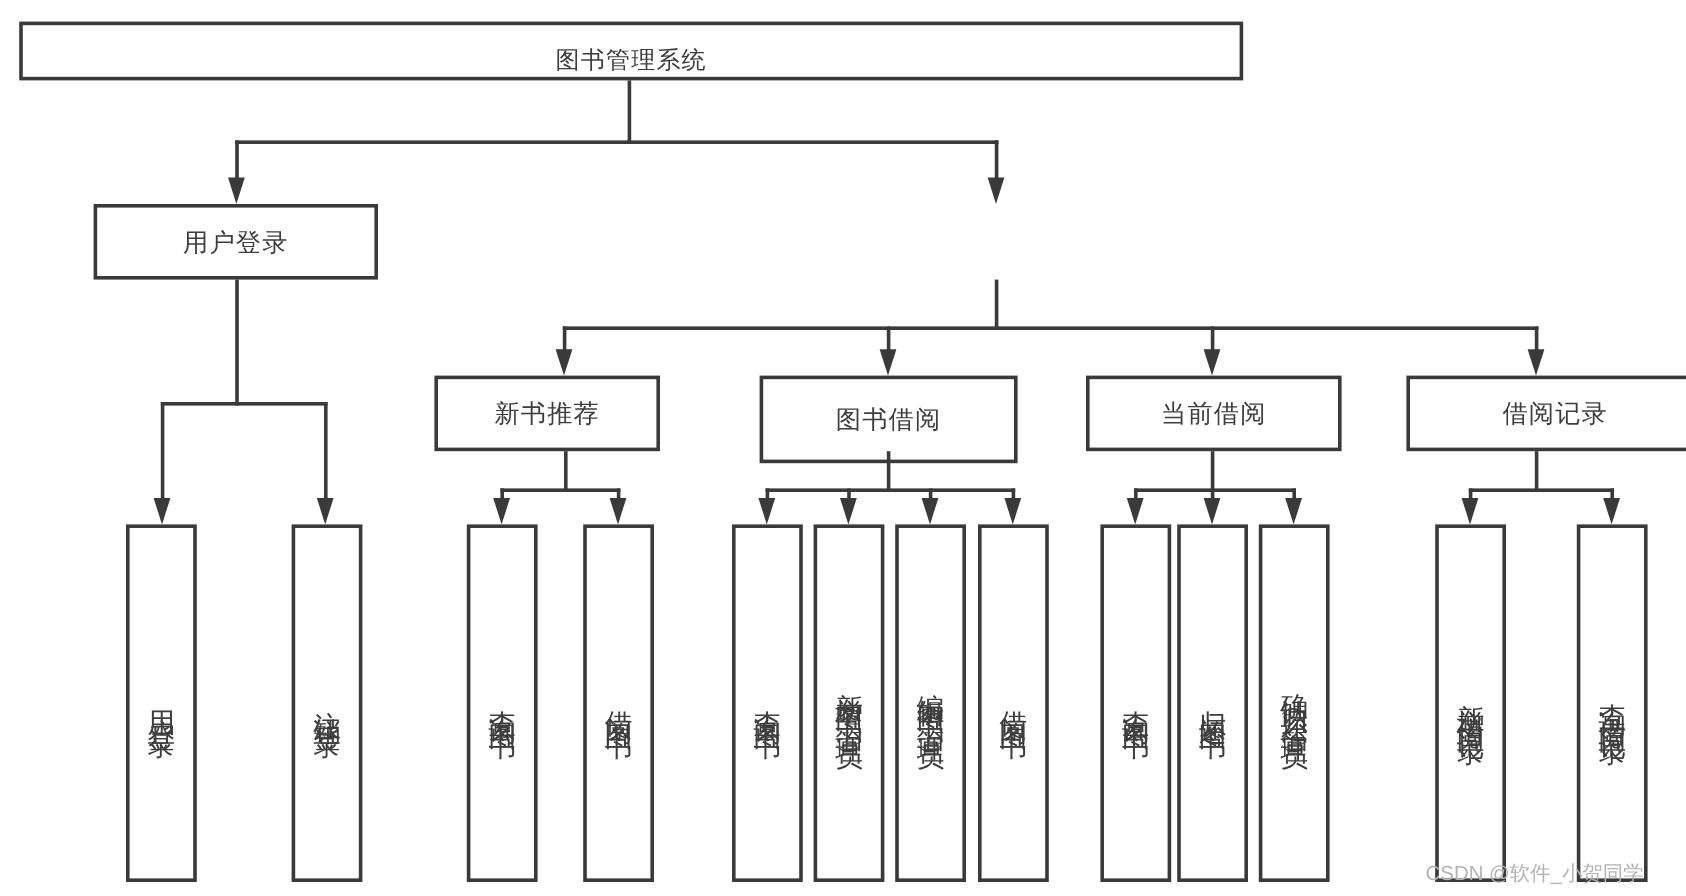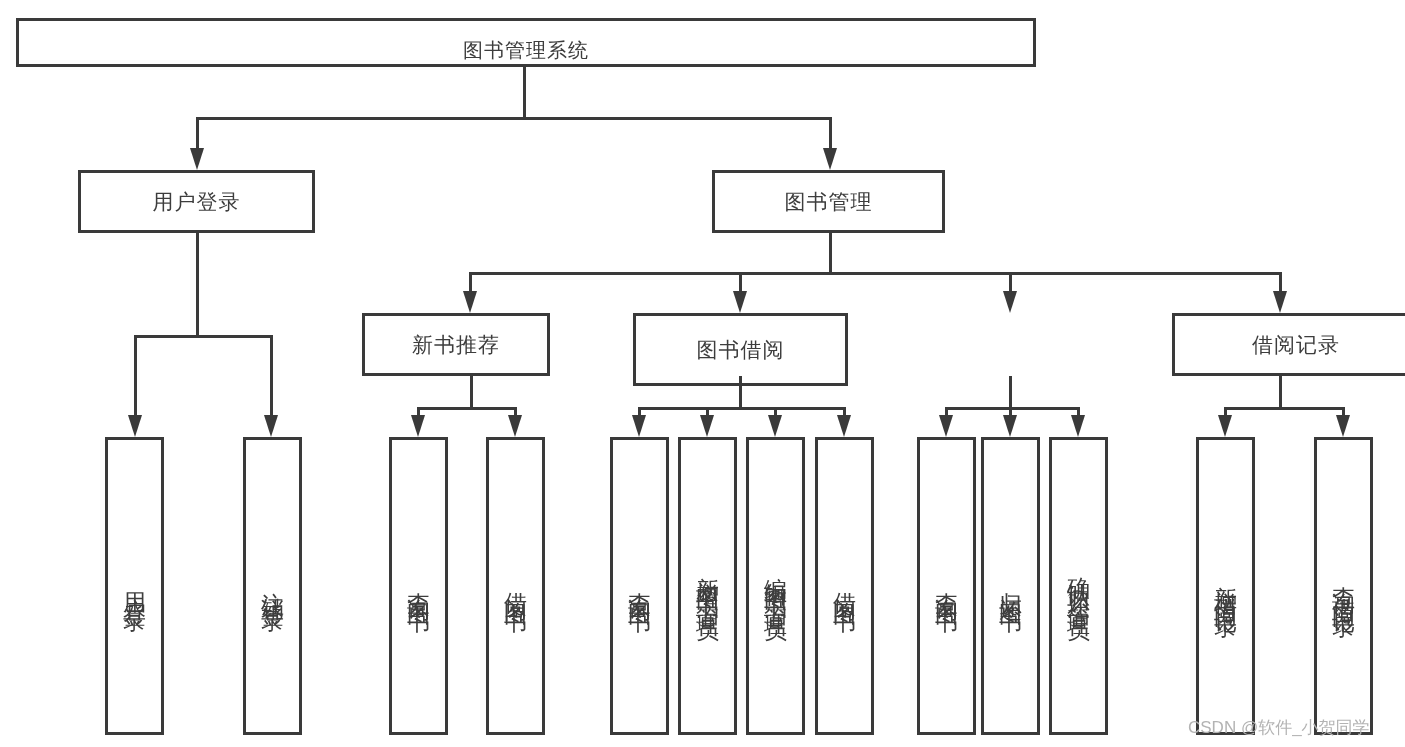--- a/index.html
+++ b/index.html
@@ -41,23 +41,20 @@
   <div class="vl" style="left:523px;top:67px;height:53px;"></div>
   <div class="hl" style="left:196px;top:117px;width:636px;"></div>
   <div class="vl" style="left:196px;top:117px;height:38px;"></div>
   <div class="arrow" style="left:190px;top:148px;"></div>
   <div class="vl" style="left:829px;top:117px;height:38px;"></div>
   <div class="arrow" style="left:823px;top:148px;"></div>
 
   <div class="node" style="left:78px;top:170px;width:237px;height:63px;">
     <span class="h-label">用户登录</span>
   </div>
-  <div class="node" style="left:712px;top:170px;width:233px;height:63px;">
-    <span class="h-label">图书管理</span>
-  </div>
 
   <div class="vl" style="left:196px;top:233px;height:105px;"></div>
   <div class="hl" style="left:134px;top:335px;width:139px;"></div>
   <div class="vl" style="left:134px;top:335px;height:82px;"></div>
   <div class="arrow" style="left:128px;top:415px;"></div>
   <div class="vl" style="left:270px;top:335px;height:82px;"></div>
   <div class="arrow" style="left:264px;top:415px;"></div>
 
   <div class="vl" style="left:829px;top:233px;height:42px;"></div>
   <div class="hl" style="left:469px;top:272px;width:813px;"></div>
@@ -68,20 +65,23 @@
   <div class="vl" style="left:1009px;top:272px;height:22px;"></div>
   <div class="arrow" style="left:1003px;top:291px;"></div>
   <div class="vl" style="left:1279px;top:272px;height:22px;"></div>
   <div class="arrow" style="left:1273px;top:291px;"></div>
 
   <div class="node" style="left:362px;top:313px;width:188px;height:63px;">
     <span class="h-label">新书推荐</span>
   </div>
   <div class="node" style="left:633px;top:313px;width:215px;height:73px;">
     <span class="h-label">图书借阅</span>
+  </div>
+  <div class="node" style="left:905px;top:313px;width:213px;height:63px;">
+    <span class="h-label">当前借阅</span>
   </div>
   <div class="node" style="left:1172px;top:313px;width:248px;height:63px;">
     <span class="h-label">借阅记录</span>
   </div>
 
   <div class="vl" style="left:470px;top:376px;height:34px;"></div>
   <div class="hl" style="left:417px;top:407px;width:100px;"></div>
   <div class="vl" style="left:417px;top:407px;height:10px;"></div>
   <div class="arrow" style="left:411px;top:415px;"></div>
   <div class="vl" style="left:514px;top:407px;height:10px;"></div>

